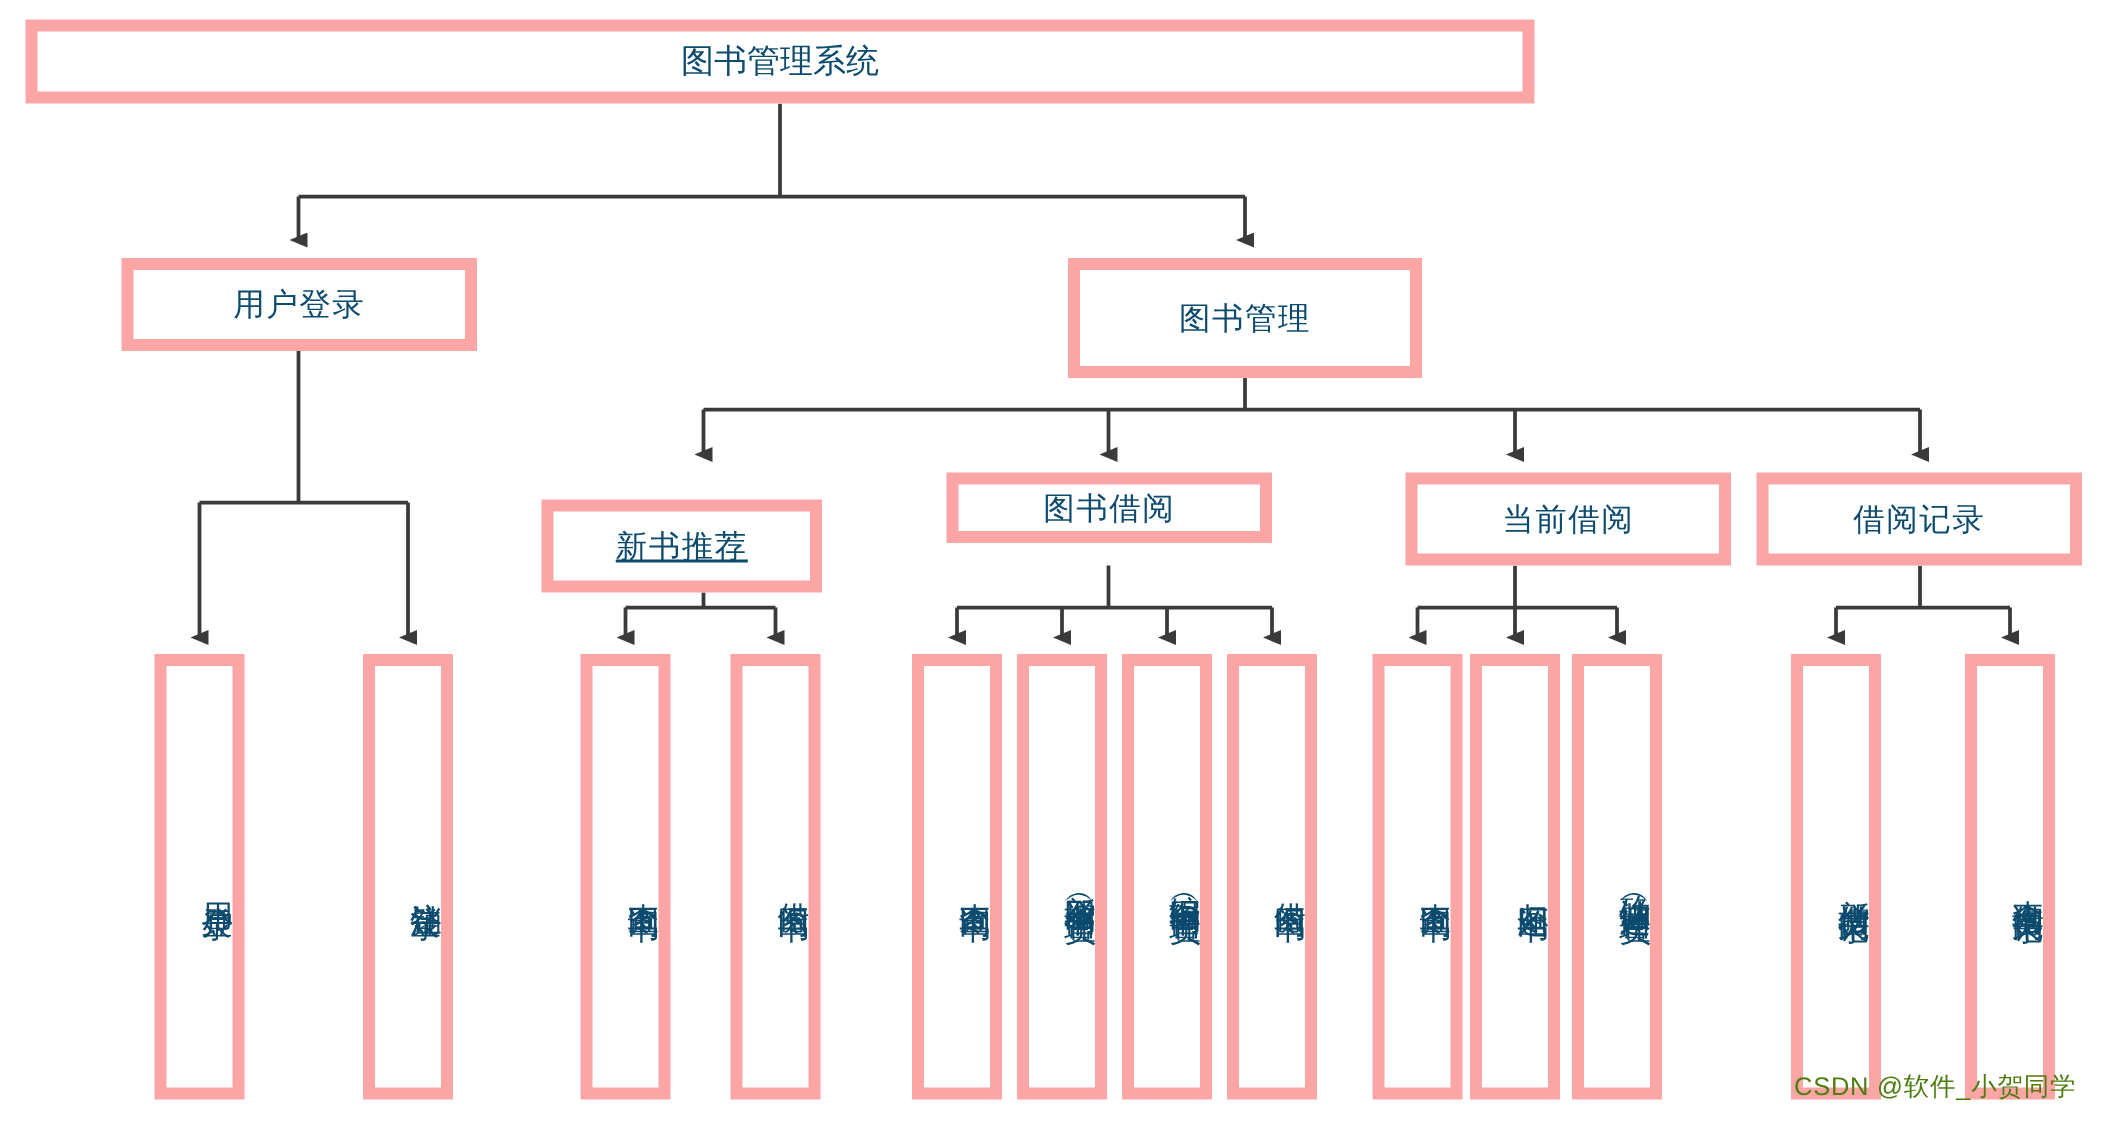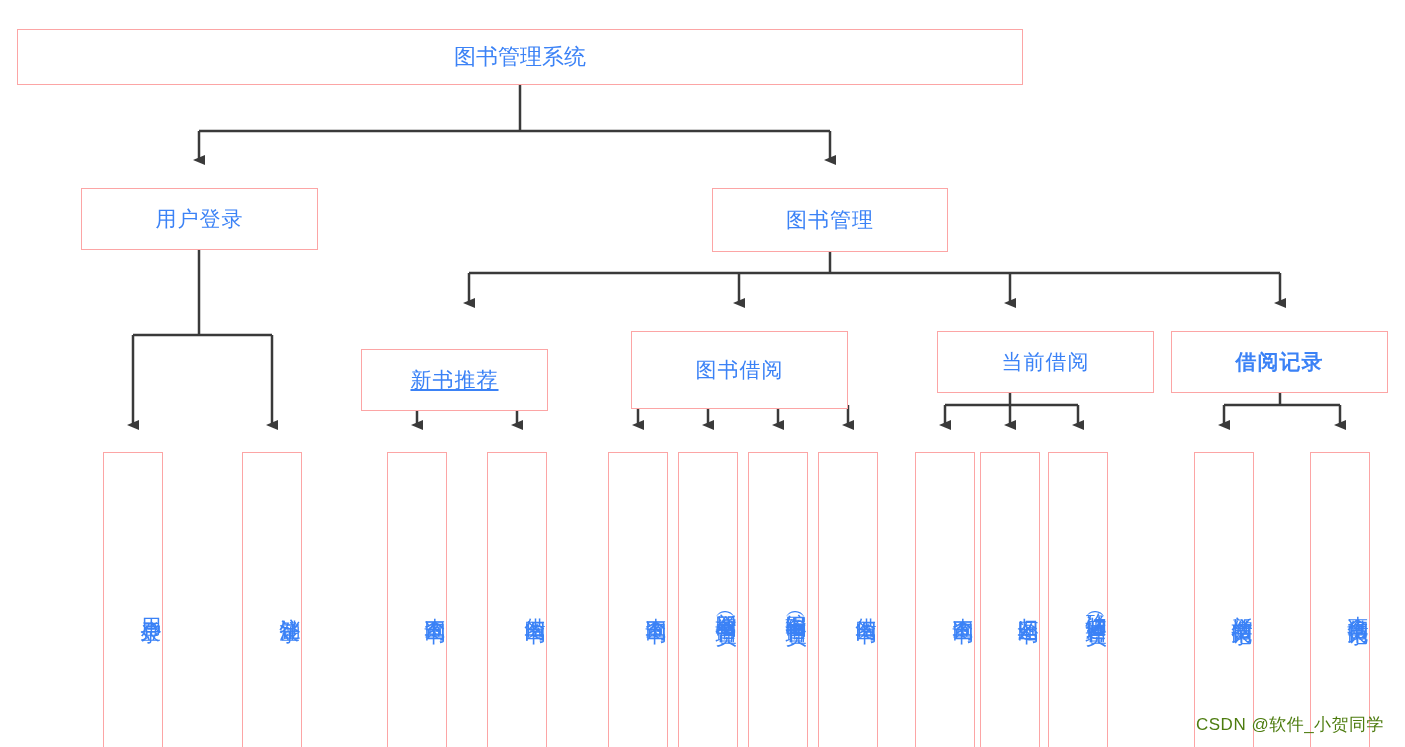--- a/index.html
+++ b/index.html
@@ -13,27 +13,26 @@
   #canvas {
     position: relative;
     width: 1405px;
     height: 747px;
     background: #ffffff;
     overflow: hidden;
   }
   .node {
     position: absolute;
     box-sizing: border-box;
-    border: 1px solid #fca5a5;
+    border: 8px solid #fca5a5;
     background: #ffffff;
     display: flex;
     align-items: center;
     justify-content: center;
-    color: #3b82f6;
-    margin-top: 16px;
+    color: #0c4a6e;
   }
   .node.h {
     font-size: 21px;
     letter-spacing: 1px;
   }
   .node.root {
     font-size: 22px;
   }
   .node.leaf {
     font-size: 21px;
@@ -123,34 +122,34 @@
     </g>
   </svg>
 
   <div class="node root" style="left:17px; top:13px; width:1006px; height:56px;">
     <span>图书管理系统</span>
   </div>
 
   <div class="node h" style="left:81px; top:172px; width:237px; height:62px;">
     <span>用户登录</span>
   </div>
-  <div class="node h" style="left:712px; top:172px; width:236px; height:64px;">
+  <div class="node h" style="left:712px; top:172px; width:236px; height:80px;">
     <span>图书管理</span>
   </div>
 
   <div class="node h" style="left:361px; top:333px; width:187px; height:62px;text-decoration:underline;">
     <span>新书推荐</span>
   </div>
-  <div class="node h" style="left:631px; top:315px; width:217px; height:78px;">
+  <div class="node h" style="left:631px; top:315px; width:217px; height:47px;">
     <span>图书借阅</span>
   </div>
   <div class="node h" style="left:937px; top:315px; width:217px; height:62px;">
     <span>当前借阅</span>
   </div>
-  <div class="node h" style="left:1171px; top:315px; width:217px; height:62px;font-weight:bold;">
+  <div class="node h" style="left:1171px; top:315px; width:217px; height:62px;">
     <span>借阅记录</span>
   </div>
 
   <div class="node leaf" style="left:103px; top:436px; width:60px; height:297px;">
     <span class="vtext">用户登录</span>
   </div>
   <div class="node leaf" style="left:242px; top:436px; width:60px; height:297px;">
     <span class="vtext">注销登录</span>
   </div>
 

